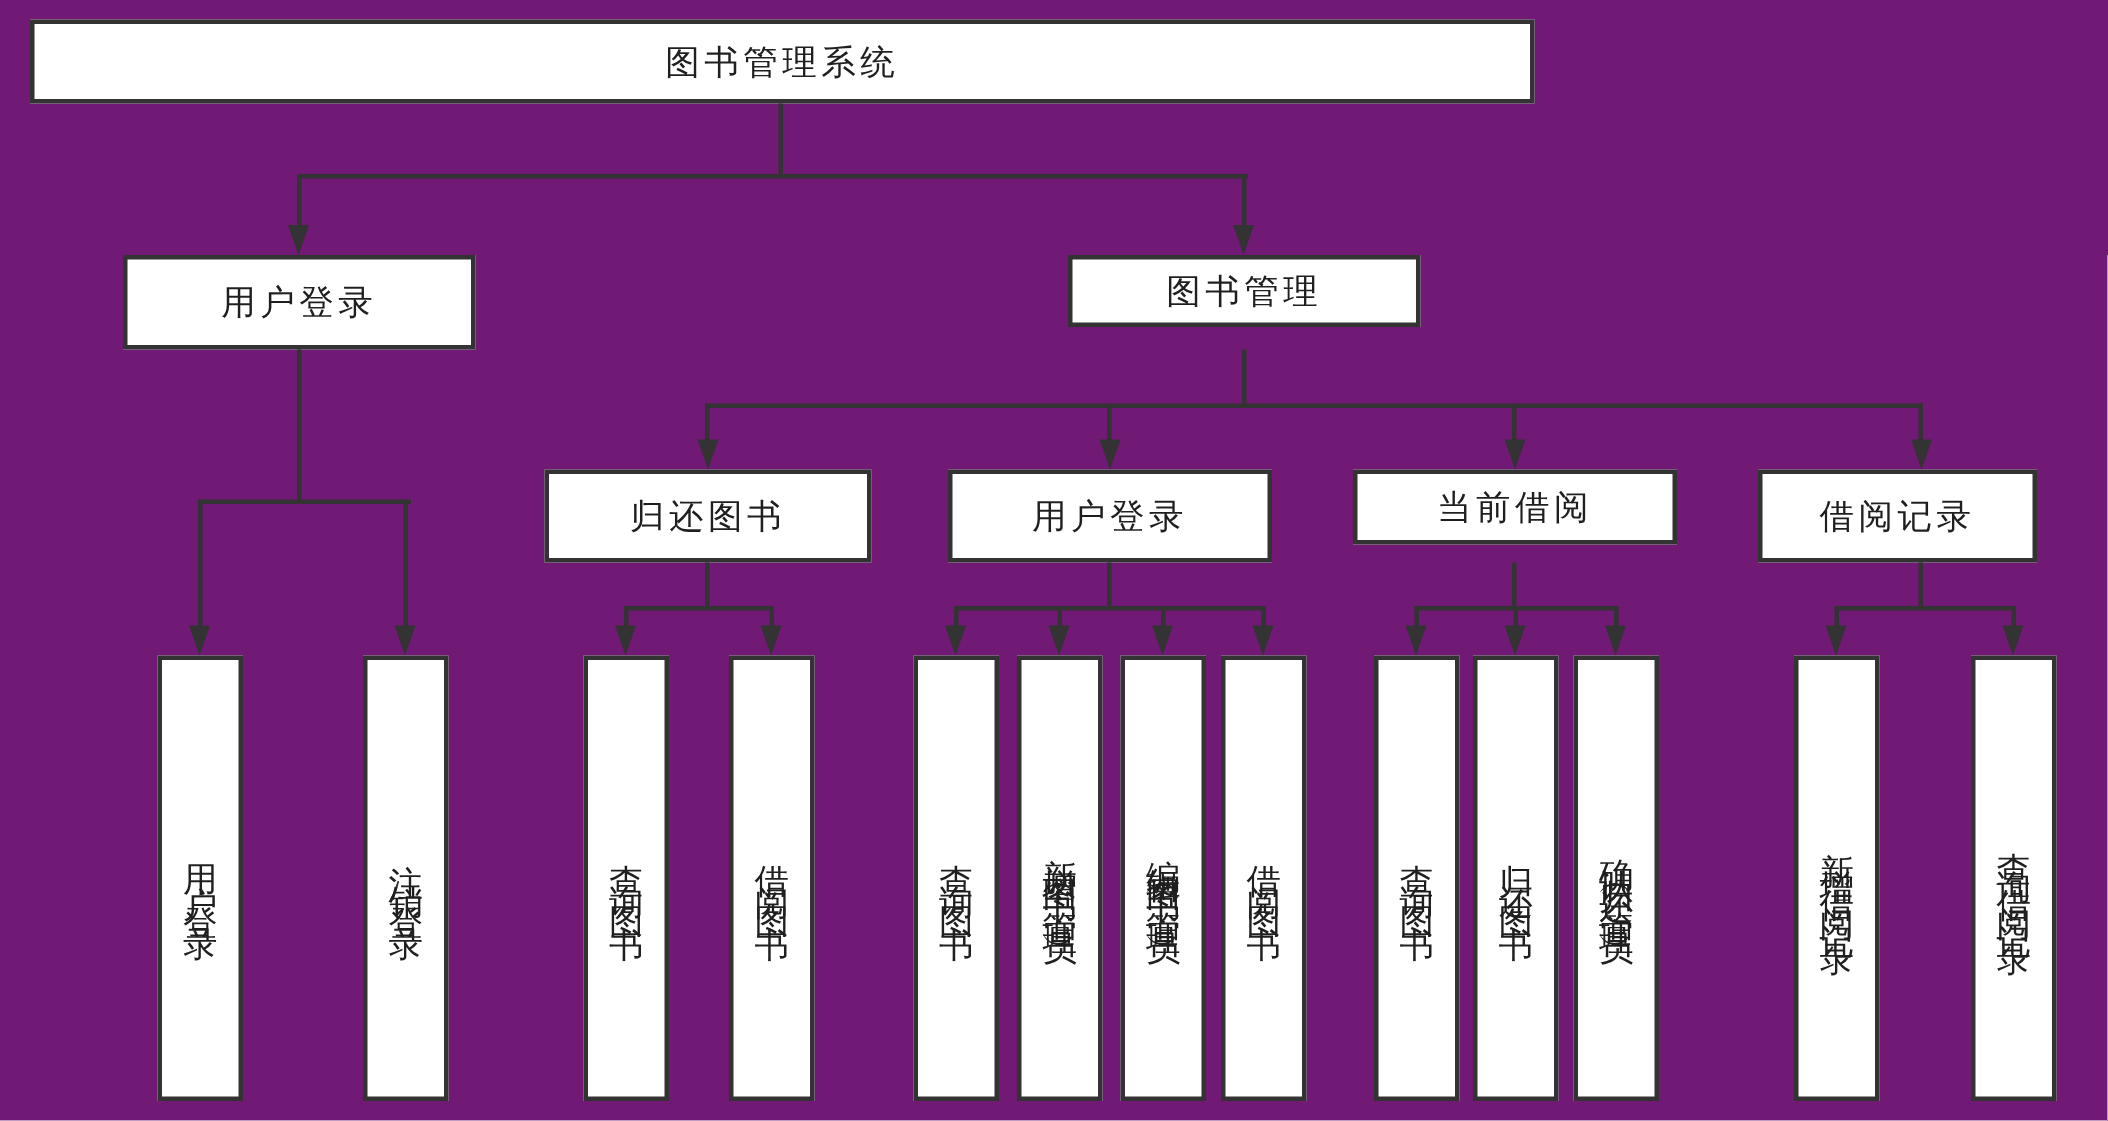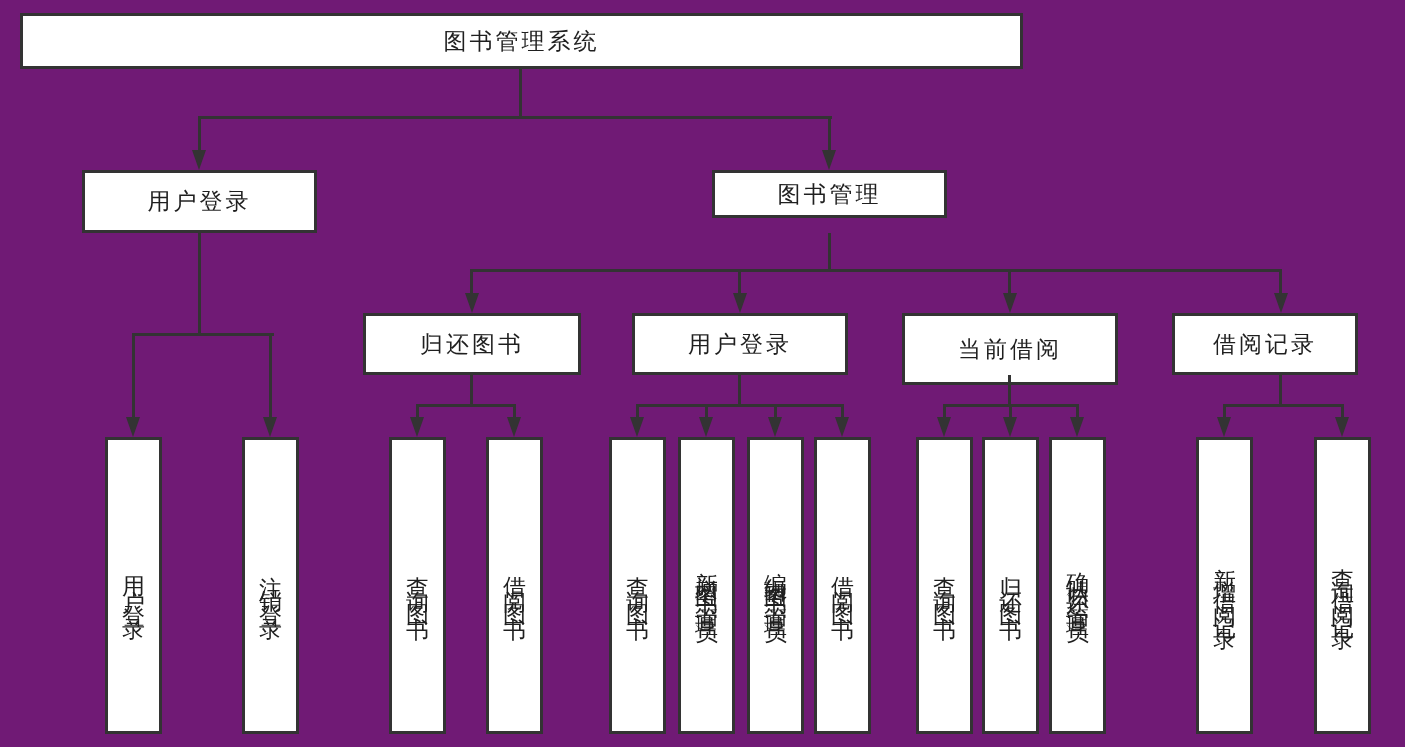--- a/index.html
+++ b/index.html
@@ -72,21 +72,21 @@
   <div class="box" style="left:712px;top:170px;width:235px;height:48px">
     <span class="hlabel">图书管理</span>
   </div>
 
   <div class="box" style="left:363px;top:313px;width:218px;height:62px">
     <span class="hlabel">归还图书</span>
   </div>
   <div class="box" style="left:632px;top:313px;width:216px;height:62px">
     <span class="hlabel">用户登录</span>
   </div>
-  <div class="box" style="left:902px;top:313px;width:216px;height:72px">
+  <div class="box" style="left:902px;top:313px;width:216px;height:50px">
     <span class="hlabel">当前借阅</span>
   </div>
   <div class="box" style="left:1172px;top:313px;width:186px;height:62px">
     <span class="hlabel">借阅记录</span>
   </div>
 
   <div class="box" style="left:105px;top:437px;width:57px;height:297px">
     <span class="vlabel v-short">用户登录</span>
   </div>
   <div class="box" style="left:242px;top:437px;width:57px;height:297px">

